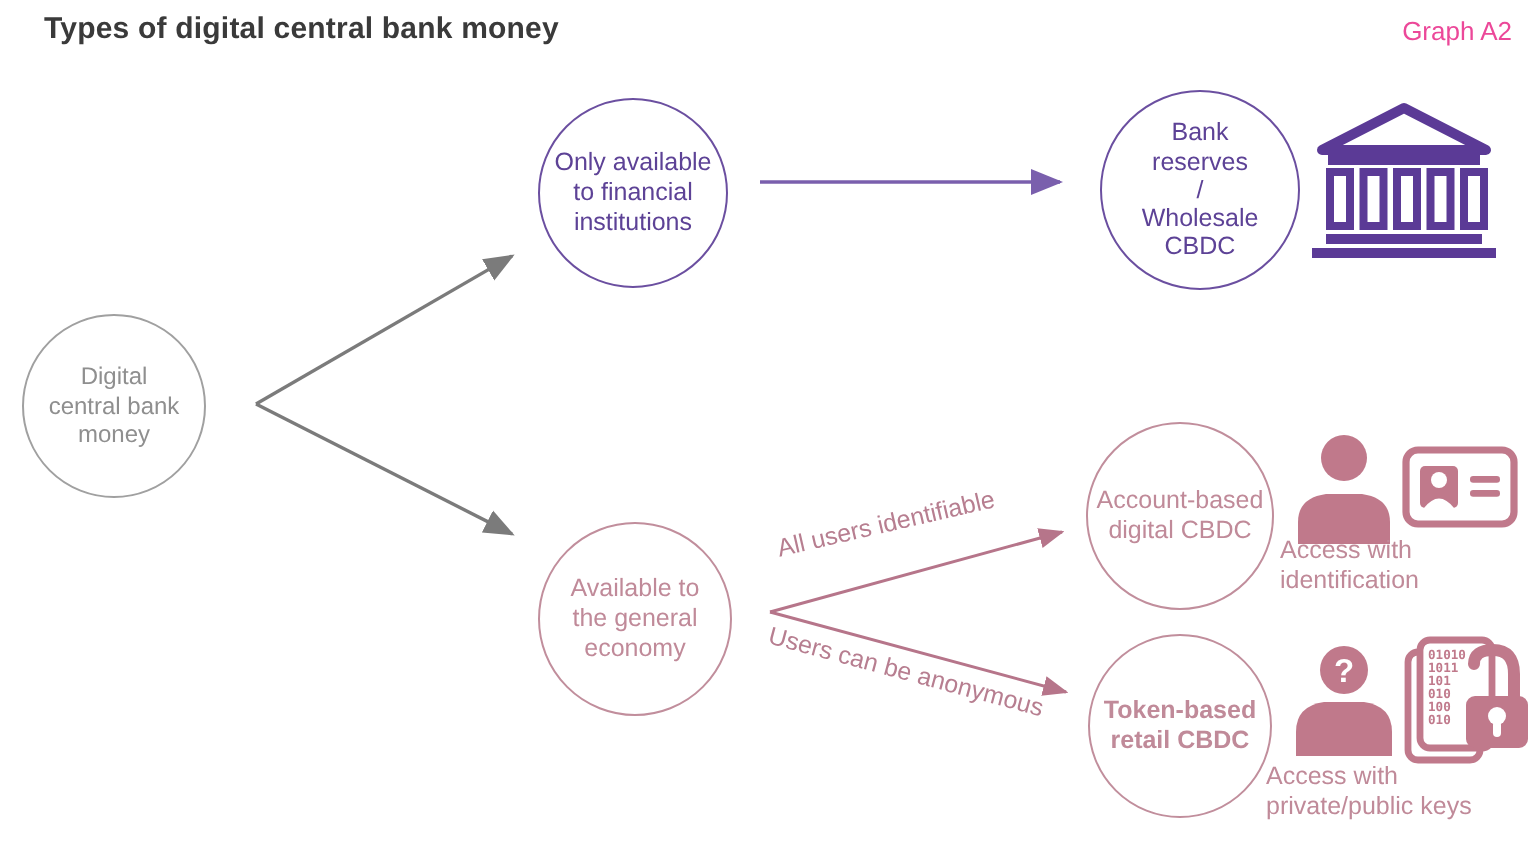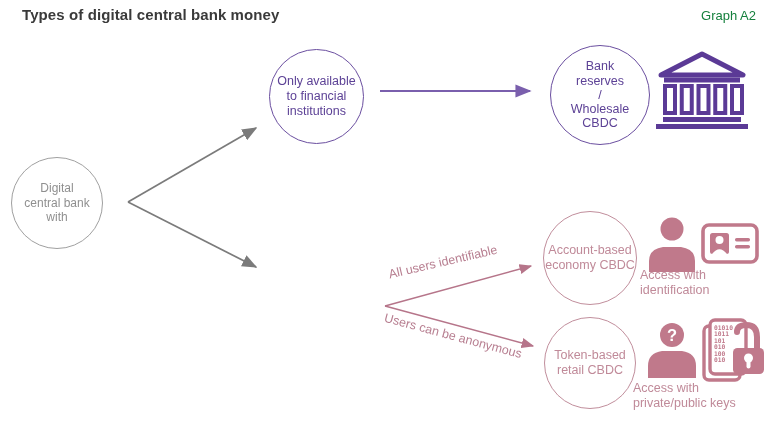--- a/index.html
+++ b/index.html
@@ -5,34 +5,34 @@
   html,body { margin:0; padding:0; background:#ffffff; }
   .stage {
     position:relative; width:768px; height:422px; background:#ffffff;
     font-family:"Liberation Sans", sans-serif; overflow:hidden;
   }
   .page-title {
     position:absolute; left:22px; top:6px; font-size:15px; font-weight:600;
     color:#3a3a3a; letter-spacing:0.1px;
   }
   .graph-label {
-    position:absolute; right:12px; top:8px; font-size:13px; color:#15803d;text-align:center;
+    position:absolute; right:12px; top:8px; font-size:13px; color:#ec4899;text-align:center;
   }
   .arrows { position:absolute; left:0; top:0; width:768px; height:422px; }
   .circle {
     position:absolute; border-radius:50%; display:flex; align-items:center;
     justify-content:center; text-align:center; box-sizing:border-box; background:#fff;
   }
   .circle-label { white-space:pre-line; line-height:1.22; }
   .node-root   { left:11px;  top:157px; width:92px;  height:92px;  border:1.4px solid #a0a0a0; color:#8f8f8f; font-size:12px; }
   .node-fin    { left:269px; top:49px;  width:95px;  height:95px;  border:1.6px solid #6b4fa0; color:#5d4296; font-size:12.5px; }
   .node-whole  { left:550px; top:45px;  width:100px; height:100px; border:1.6px solid #6b4fa0; color:#5d4296; font-size:12.5px; }
   .node-gen    { left:269px; top:261px; width:97px;  height:97px;  border:1.4px solid #c18e9c; color:#c08a99; font-size:12.5px; }
   .node-acct   { left:543px; top:211px; width:94px;  height:94px;  border:1.4px solid #c18e9c; color:#c08a99; font-size:12.5px; }
-  .node-token  { left:544px; top:317px; width:92px;  height:92px;  border:1.4px solid #c18e9c; color:#c08a99; font-size:12.5px; }
+  .node-token  { left:544px; top:317px; width:92px;  height:92px;  border:1.4px solid #c18e9c; color:#c08a99; font-size:12.5px;font-weight:bold; }
   .edge-label {
     position:absolute; color:#b77e90; font-size:12.5px; text-align:center; white-space:nowrap;
   }
   .label-identifiable { left:378px; top:255px; width:130px; transform:rotate(-13deg); }
   .label-anonymous    { left:379px; top:329px; width:148px; transform:rotate(15deg); }
   .caption {
     position:absolute; color:#c08a99; font-size:12.5px; line-height:1.16;
     text-align:left; white-space:pre-line;
   }
   .caption-id   { left:640px; top:268px; width:125px; }
@@ -67,37 +67,42 @@
     <line x1="128" y1="202" x2="256" y2="128" stroke="#7b7b7b" stroke-width="1.7" marker-end="url(#ah-gray)"></line>
     <line x1="128" y1="202" x2="256" y2="267" stroke="#7b7b7b" stroke-width="1.7" marker-end="url(#ah-gray)"></line>
     <line x1="380" y1="91" x2="530" y2="91" stroke="#7a5fad" stroke-width="1.8" marker-end="url(#ah-purple)"></line>
     <line x1="385" y1="306" x2="531" y2="266" stroke="#b6758a" stroke-width="1.5" marker-end="url(#ah-pink)"></line>
     <line x1="385" y1="306" x2="533" y2="346" stroke="#b6758a" stroke-width="1.5" marker-end="url(#ah-pink)"></line>
   </svg>
 
   <div class="circle node-root">
     <span class="circle-label">Digital
 central bank
-with</span>
+money</span>
   </div>
   <div class="circle node-whole">
     <span class="circle-label" style="line-height:1.14">Bank
 reserves
 /
 Wholesale
 CBDC</span>
   </div>
   <div class="circle node-fin">
     <span class="circle-label">Only available
 to financial
 institutions</span>
   </div>
+  <div class="circle node-gen">
+    <span class="circle-label">Available to
+the general
+economy</span>
+  </div>
   <div class="circle node-acct">
     <span class="circle-label">Account-based
-economy CBDC</span>
+digital CBDC</span>
   </div>
   <div class="circle node-token">
     <span class="circle-label">Token-based
 retail CBDC</span>
   </div>
 
   <div class="edge-label label-identifiable">All users identifiable</div>
   <div class="edge-label label-anonymous">Users can be anonymous</div>
 
   <svg class="icon-svg bank-svg" width="100" height="80" viewBox="0 0 100 80">

